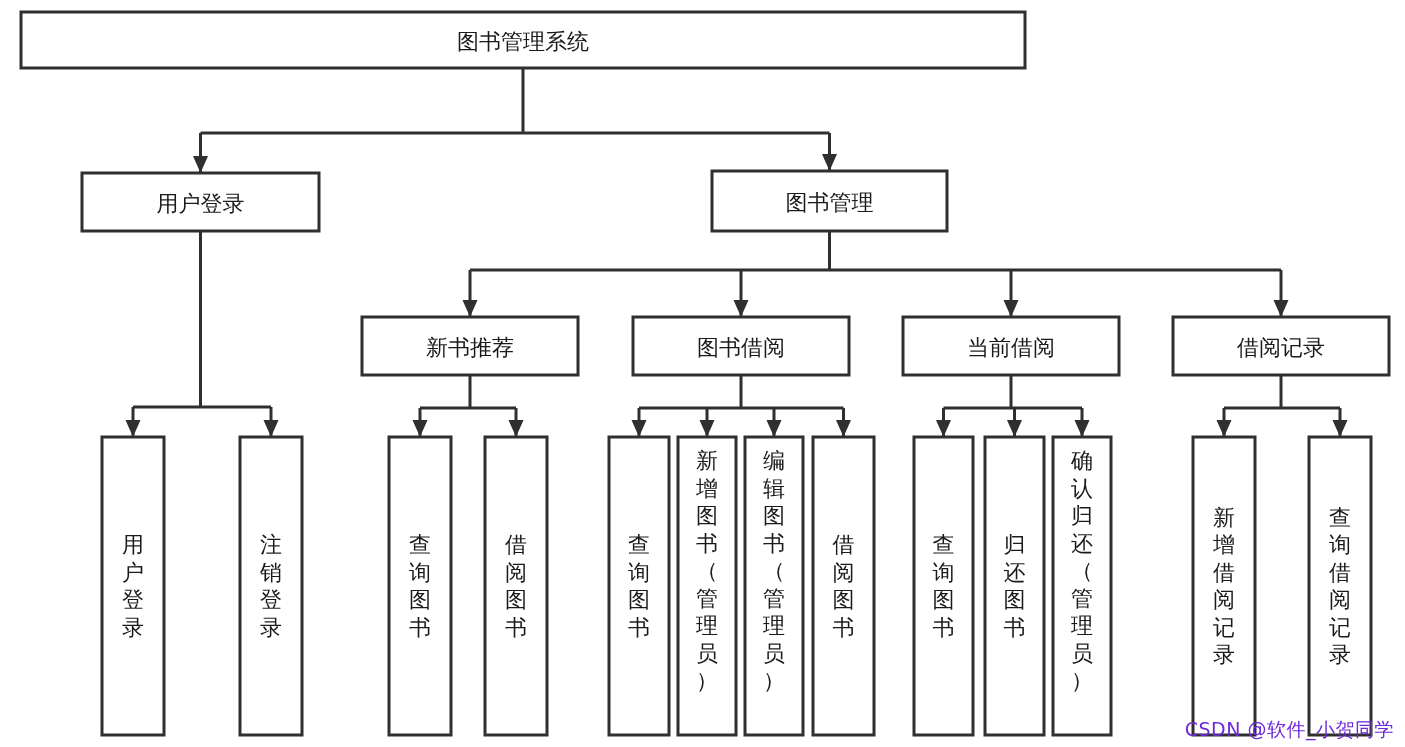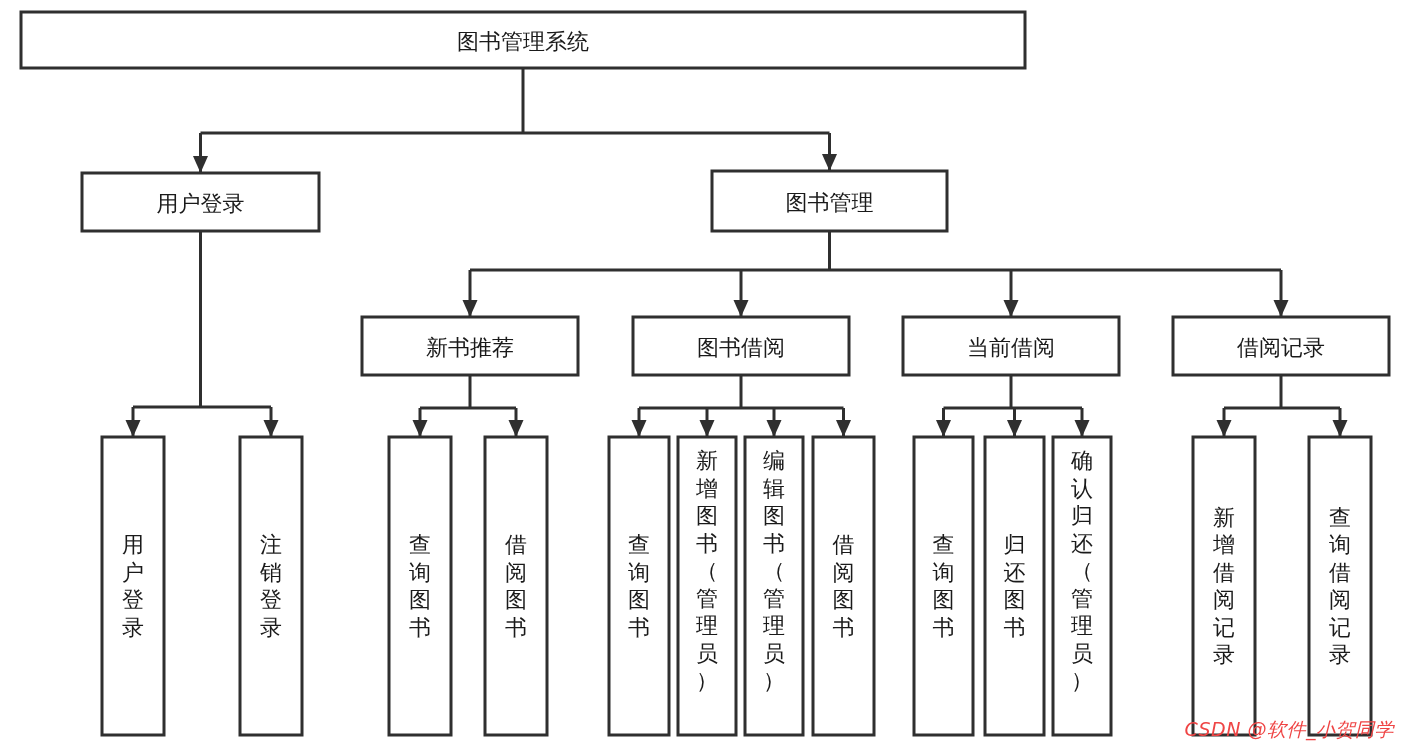--- a/index.html
+++ b/index.html
@@ -22,25 +22,24 @@
   .node-label-v{
     font-family:"DejaVu Sans","Liberation Sans",sans-serif;
     font-size:22px;fill:#1a1a1a;
     text-anchor:middle;
   }
   .watermark{
     position:absolute;
     right:12px;bottom:4px;
     font-family:"DejaVu Sans","Liberation Sans",sans-serif;
     font-size:19px;
-    color:#ef4444;
+    color:#6d28d9;
     letter-spacing:0.5px;
     white-space:nowrap;
     user-select:none;
-    font-style:italic;
   }
 </style>
 </head>
 <body>
 
 <div id="diagram-root">
   <svg id="diagram-svg" width="1405" height="747" viewBox="0 0 1405 747" xmlns="http://www.w3.org/2000/svg">
     <g id="connections-layer">
         <line x1="522" y1="68" x2="522" y2="133" class="conn"></line>
         <line x1="199.5" y1="133" x2="828.5" y2="133" class="conn"></line>

